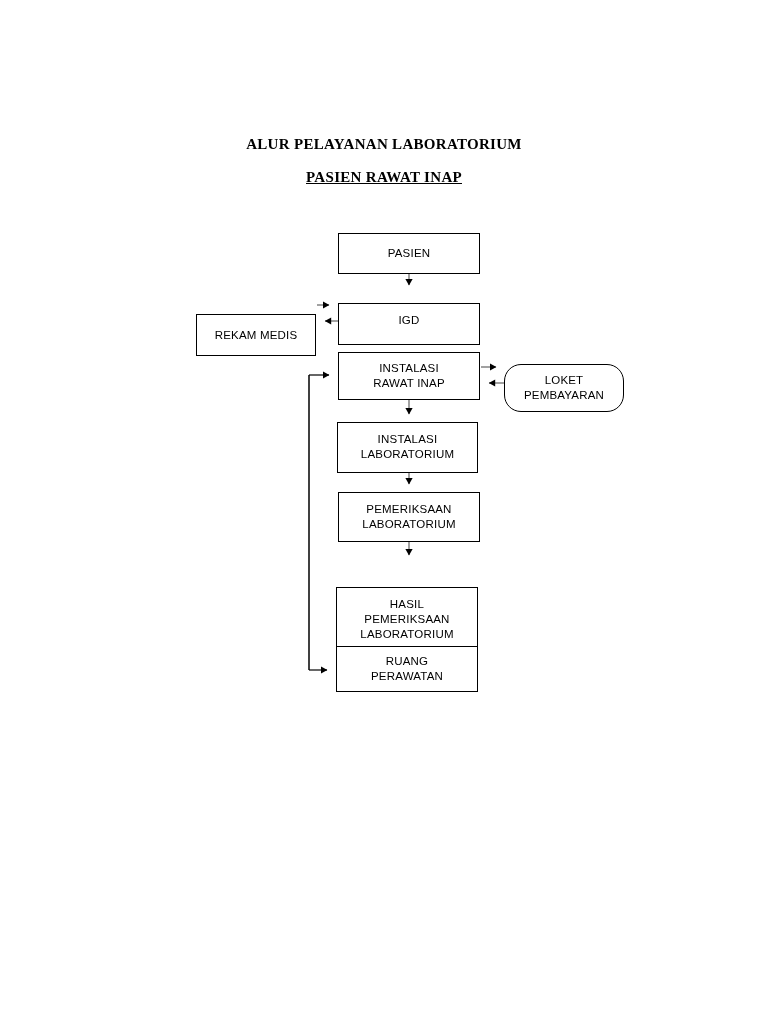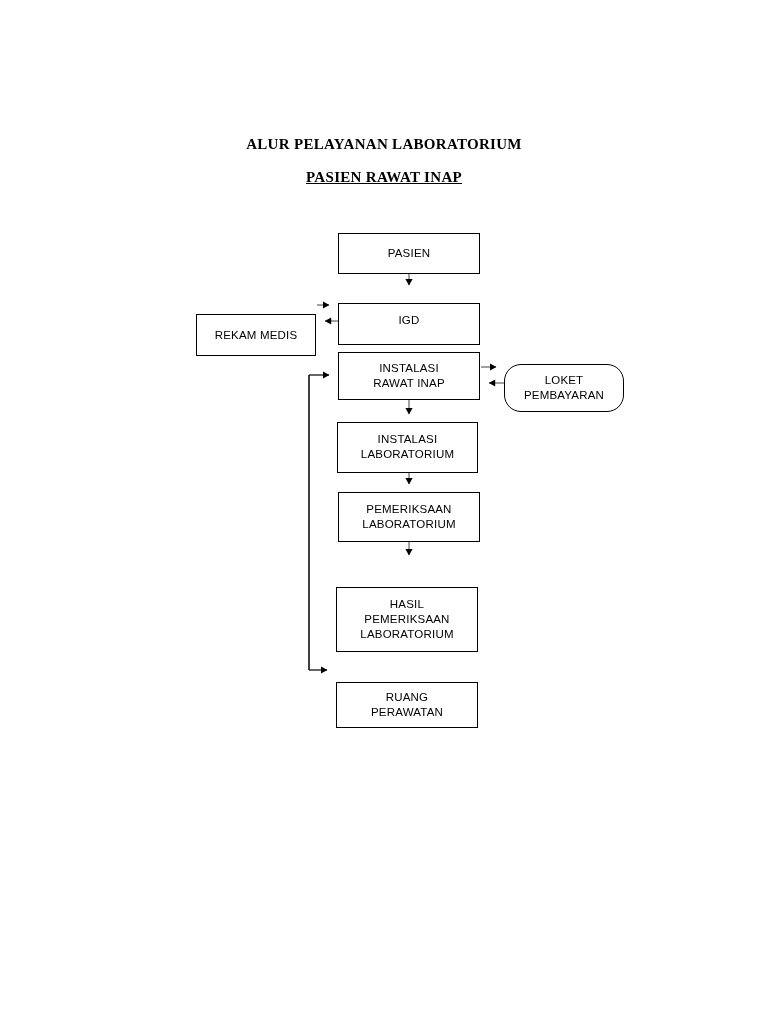--- a/index.html
+++ b/index.html
@@ -145,18 +145,18 @@
     <span class="node-label">PEMERIKSAAN
 LABORATORIUM</span>
   </div>
 
   <div class="node" id="node-hasil" style="left:336px; top:563px; width:142px; height:65px;margin-top:24px;">
     <span class="node-label">HASIL
 PEMERIKSAAN
 LABORATORIUM</span>
   </div>
 
-  <div class="node" id="node-ruang" style="left:336px; top:646px; width:142px; height:46px;margin-top:36px;">
+  <div class="node" id="node-ruang" style="left:336px; top:646px; width:142px; height:46px;">
     <span class="node-label">RUANG
 PERAWATAN</span>
   </div>
 
 </div>
 
 </body></html>

